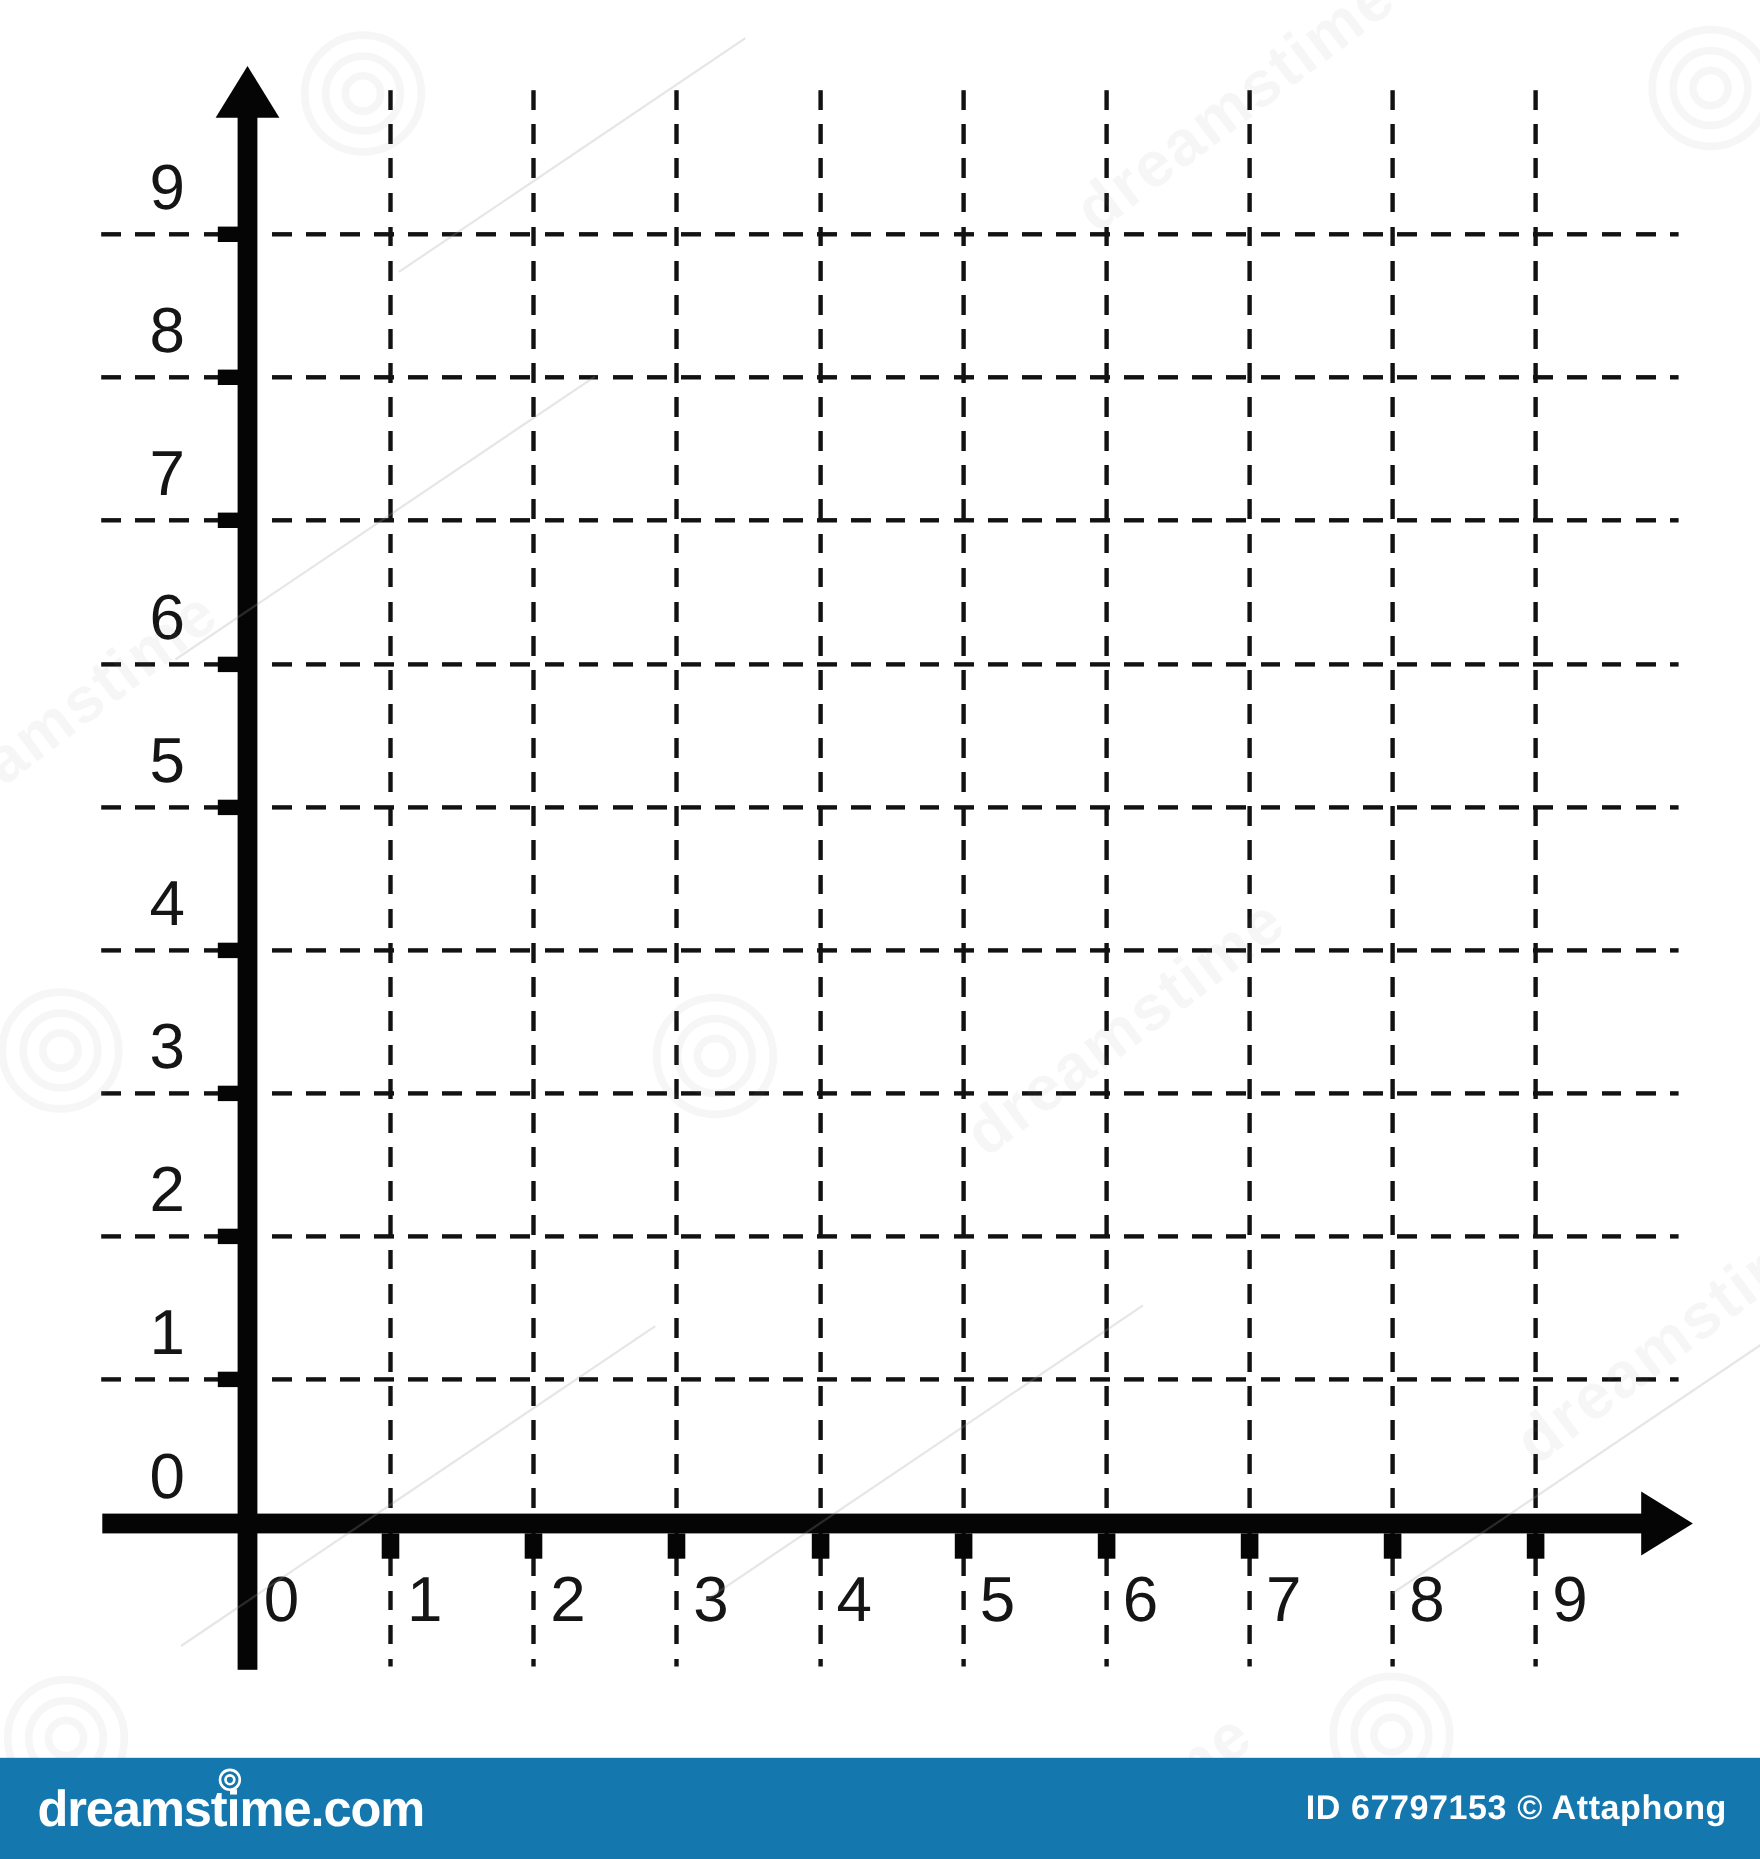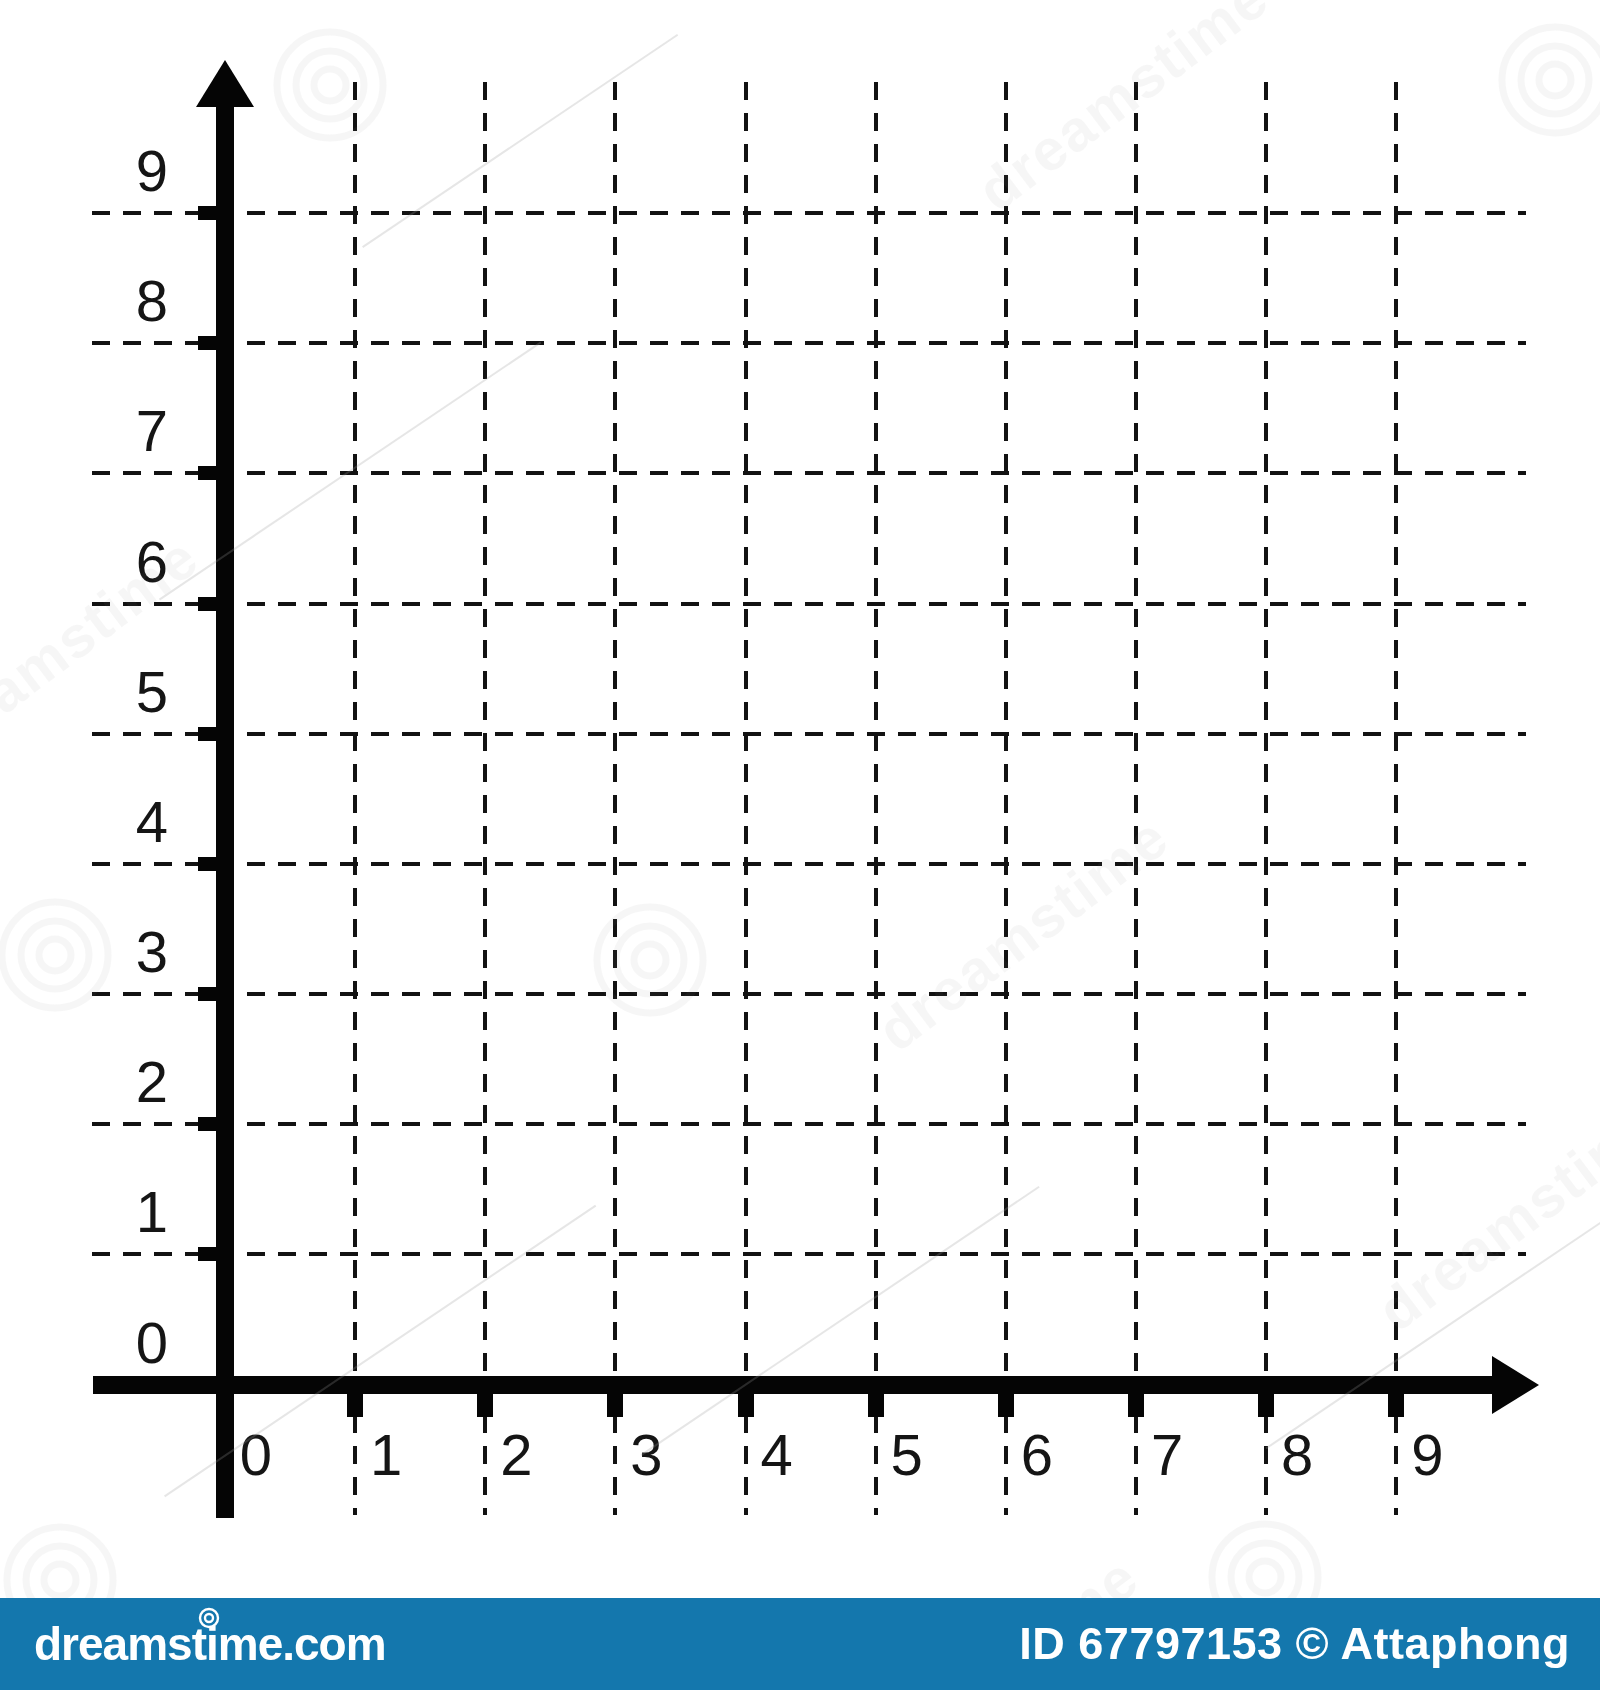--- a/index.html
+++ b/index.html
@@ -34,21 +34,21 @@
   
   #footer-bar{
     position:absolute;left:0;top:1598px;width:1600px;height:92px;
     display:flex;align-items:center;justify-content:space-between;
   }
   #footer-logo{
     position:relative;margin-left:34px;color:#fff;font-weight:700;
     font-size:46px;letter-spacing:-1px;line-height:1;
   }
   #logo-spiral{position:absolute;left:46%;top:-16px;}
-  #footer-credit{margin-right:30px;color:#fff;font-weight:700;font-size:45px;letter-spacing:0.5px;}
+  #footer-credit{margin-right:30px;color:#fff;font-weight:700;font-size:31px;letter-spacing:0.5px;}
 </style>
 </head>
 <body>
 
 <div id="canvas">
 
   <div id="plot-area">
       <div class="grid-v" style="left: 353.15px; top: 82px; height: 1433px;"></div>
       <div class="tick" style="left: 347.15px; top: 1394px; width: 16px; height: 23px;"></div>
       <div class="grid-h" style="left: 92px; top: 1252.35px; width: 1434px;"></div>

